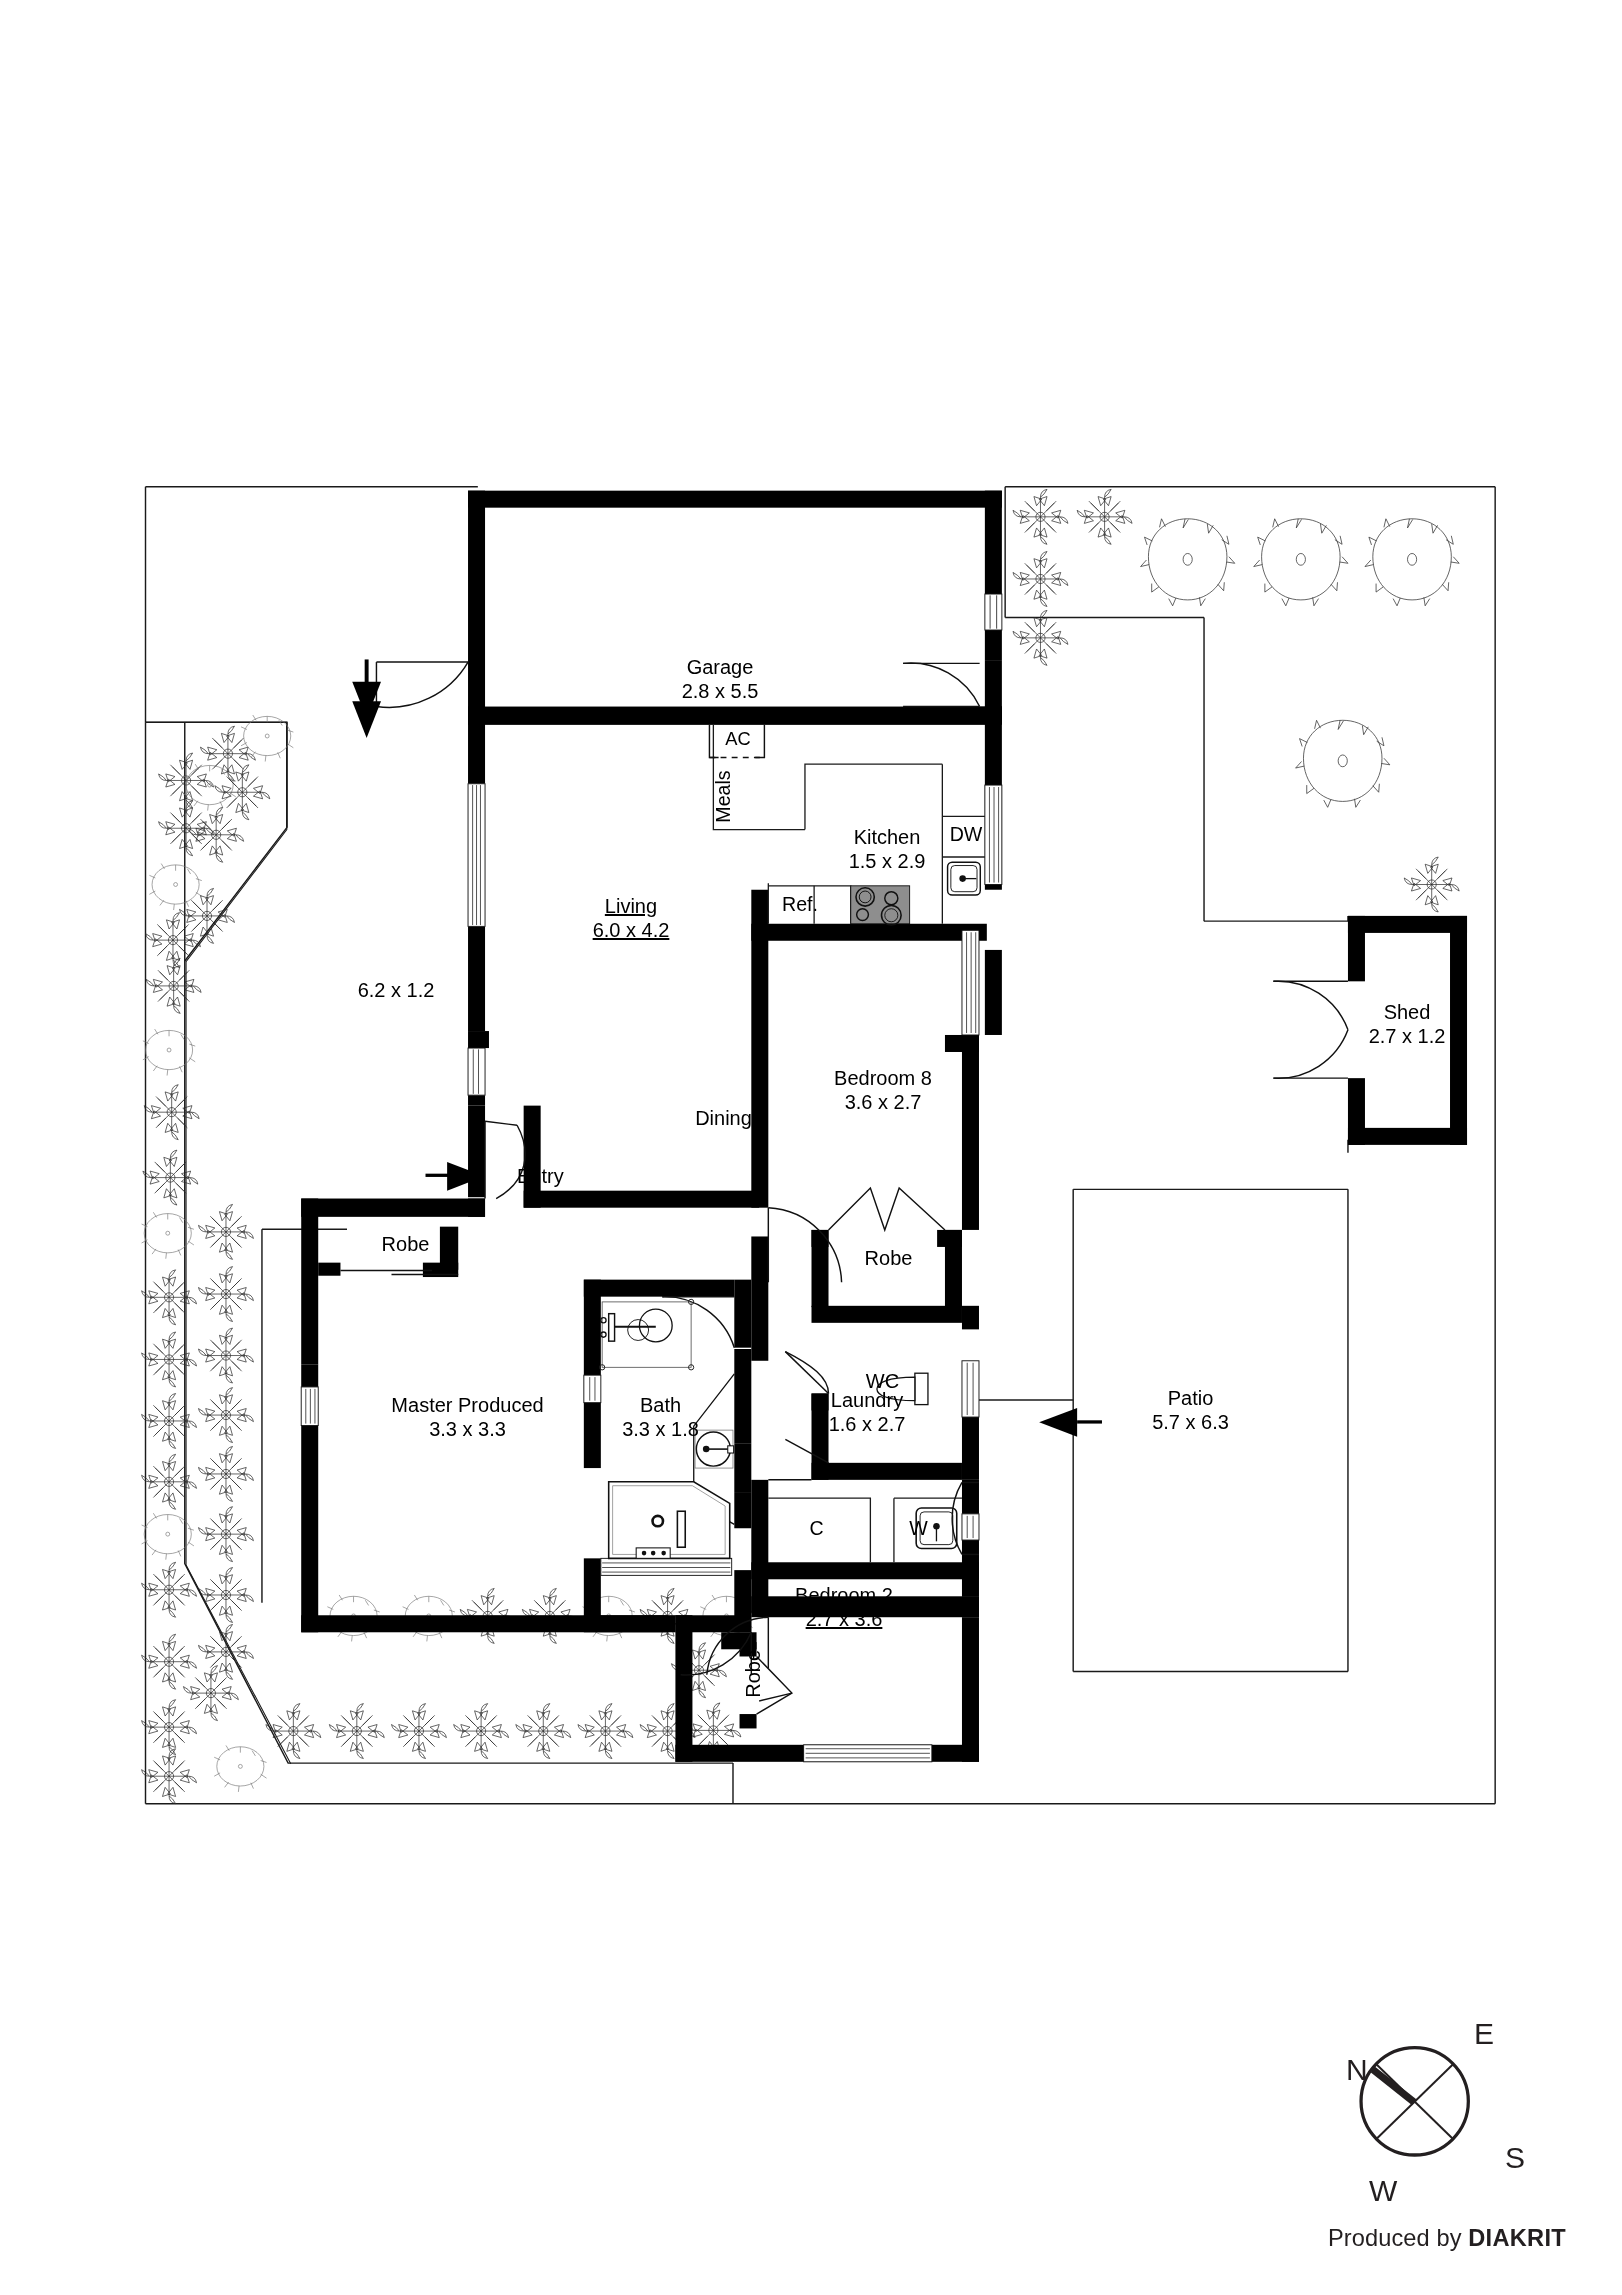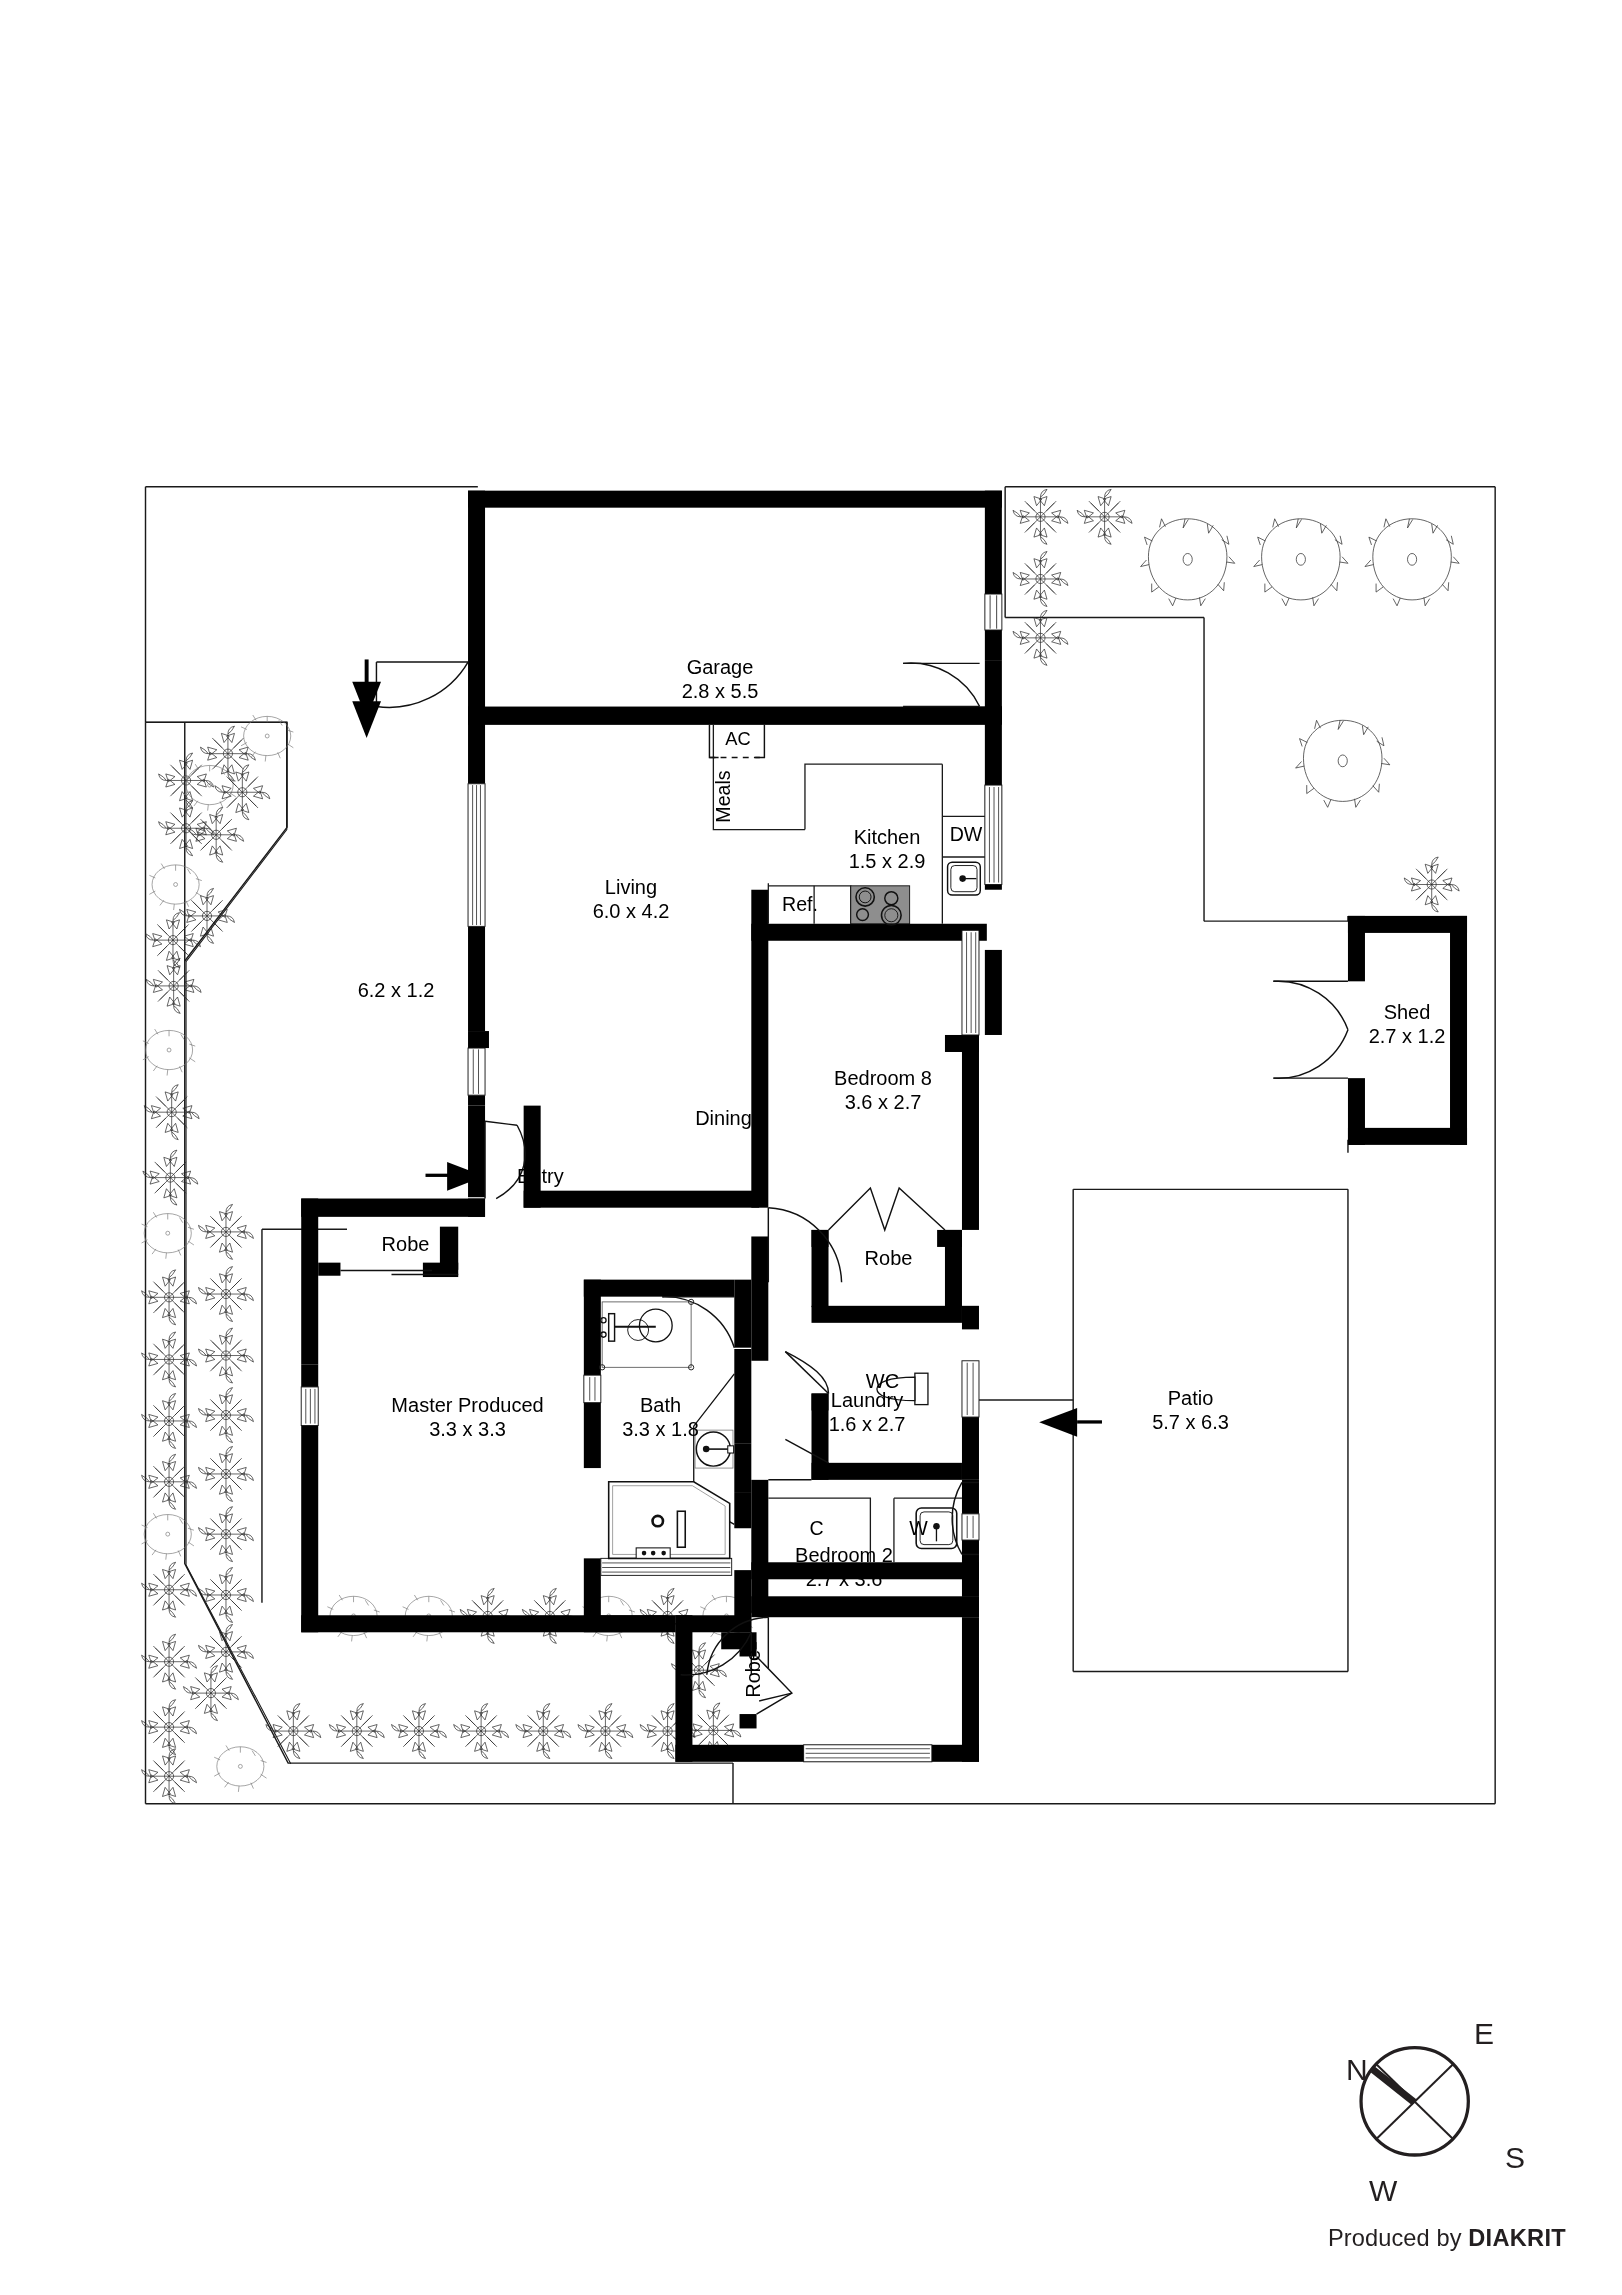--- a/index.html
+++ b/index.html
@@ -475,21 +475,21 @@
     <line x1="2221" y1="3155" x2="2103" y2="3270" stroke="#231f20" stroke-width="3"></line>
     <path d="M2100,3158 L2165,3209 L2158,3218 L2095,3168 Z" fill="#231f20"></path>
   </g>
 </svg>
 
 <div class="lbl f31" style="left:635px;top:656px;width:170px;">
   <span class="n">Garage</span>
   <span class="d">2.8 x 5.5</span>
 </div>
 
-<div class="lbl f31" style="left:546px;top:876px;width:170px;">
+<div class="lbl f31" style="left:546px;top:895px;width:170px;text-decoration:underline;">
   <span class="n">Living</span>
   <span class="d">6.0 x 4.2</span>
 </div>
 
 <div class="lbl f31" style="left:805px;top:826px;width:164px;">
   <span class="n">Kitchen</span>
   <span class="d">1.5 x 2.9</span>
 </div>
 
 <div class="lbl f30 rot90" style="left:684px;top:785px;width:79px;">
@@ -506,21 +506,21 @@
 
 <div class="lbl f31" style="left:311px;top:979px;width:170px;">
   <span class="d">6.2 x 1.2</span>
 </div>
 
 <div class="lbl f31" style="left:785px;top:1067px;width:196px;">
   <span class="n">Bedroom 8</span>
   <span class="d">3.6 x 2.7</span>
 </div>
 
-<div class="lbl f31" style="left:746px;top:1544px;width:196px;">
+<div class="lbl f31" style="left:746px;top:1584px;width:196px;text-decoration:underline;">
   <span class="n">Bedroom 2</span>
   <span class="d">2.7 x 3.6</span>
 </div>
 
 <div class="lbl f31" style="left:353px;top:1394px;width:229px;">
   <span class="n">Master Produced</span>
   <span class="d">3.3 x 3.3</span>
 </div>
 
 <div class="lbl f31" style="left:592px;top:1394px;width:137px;">

